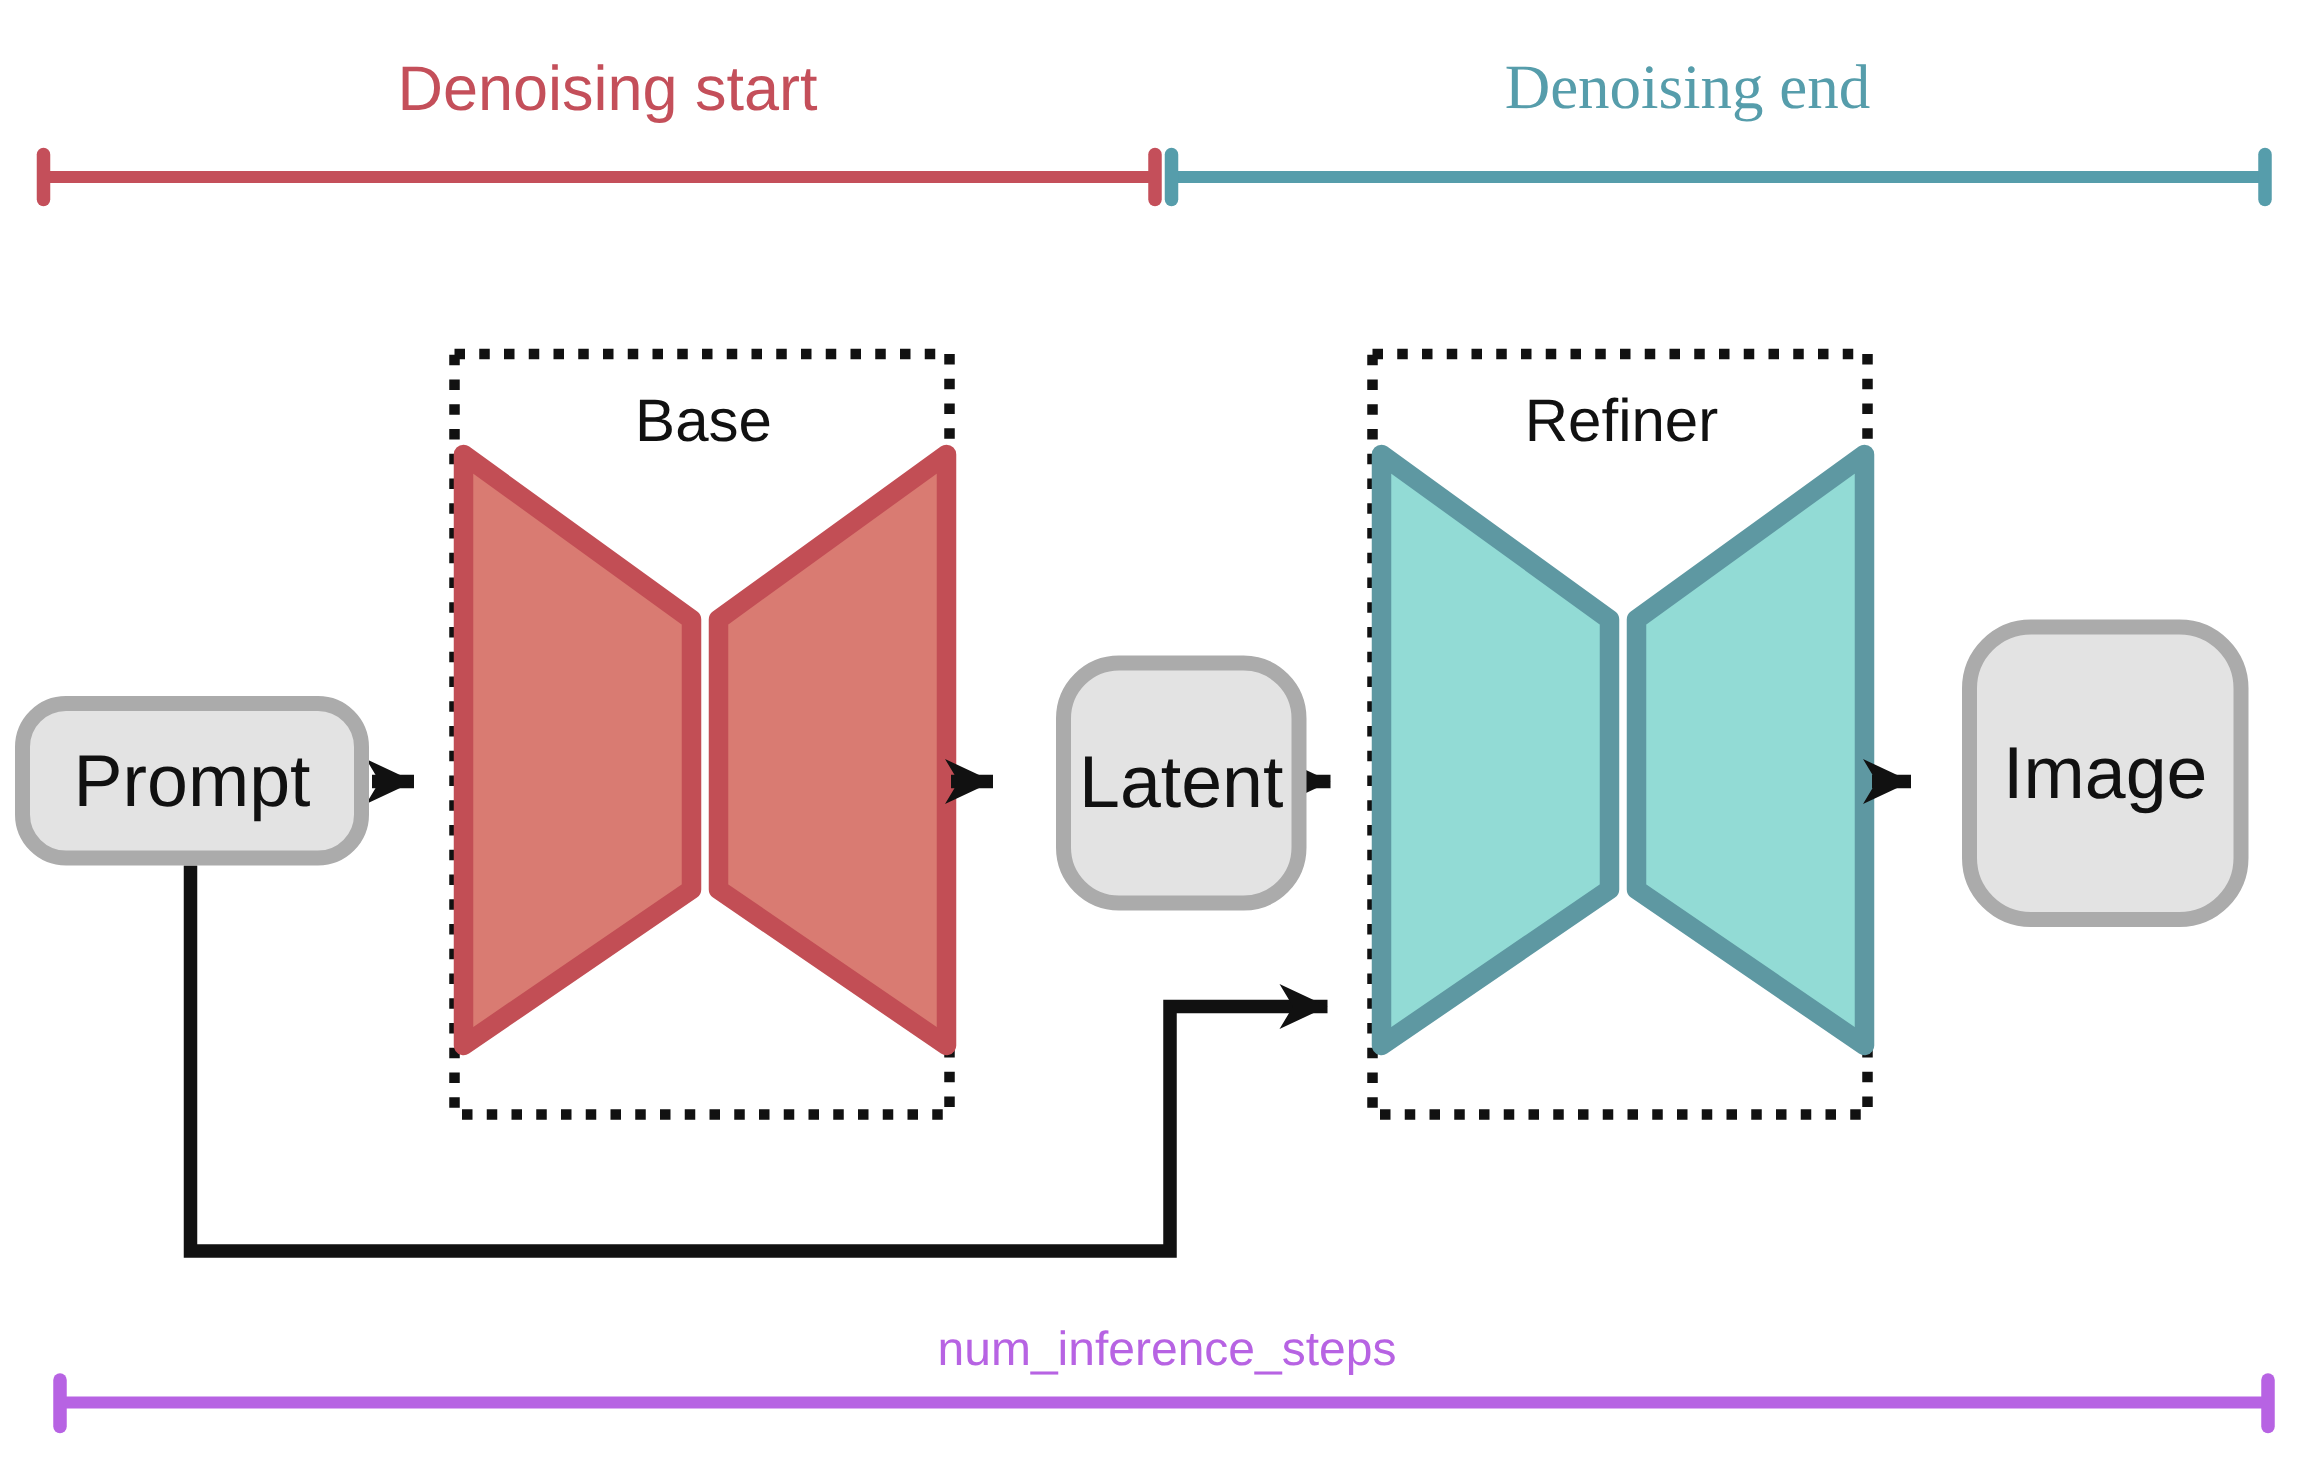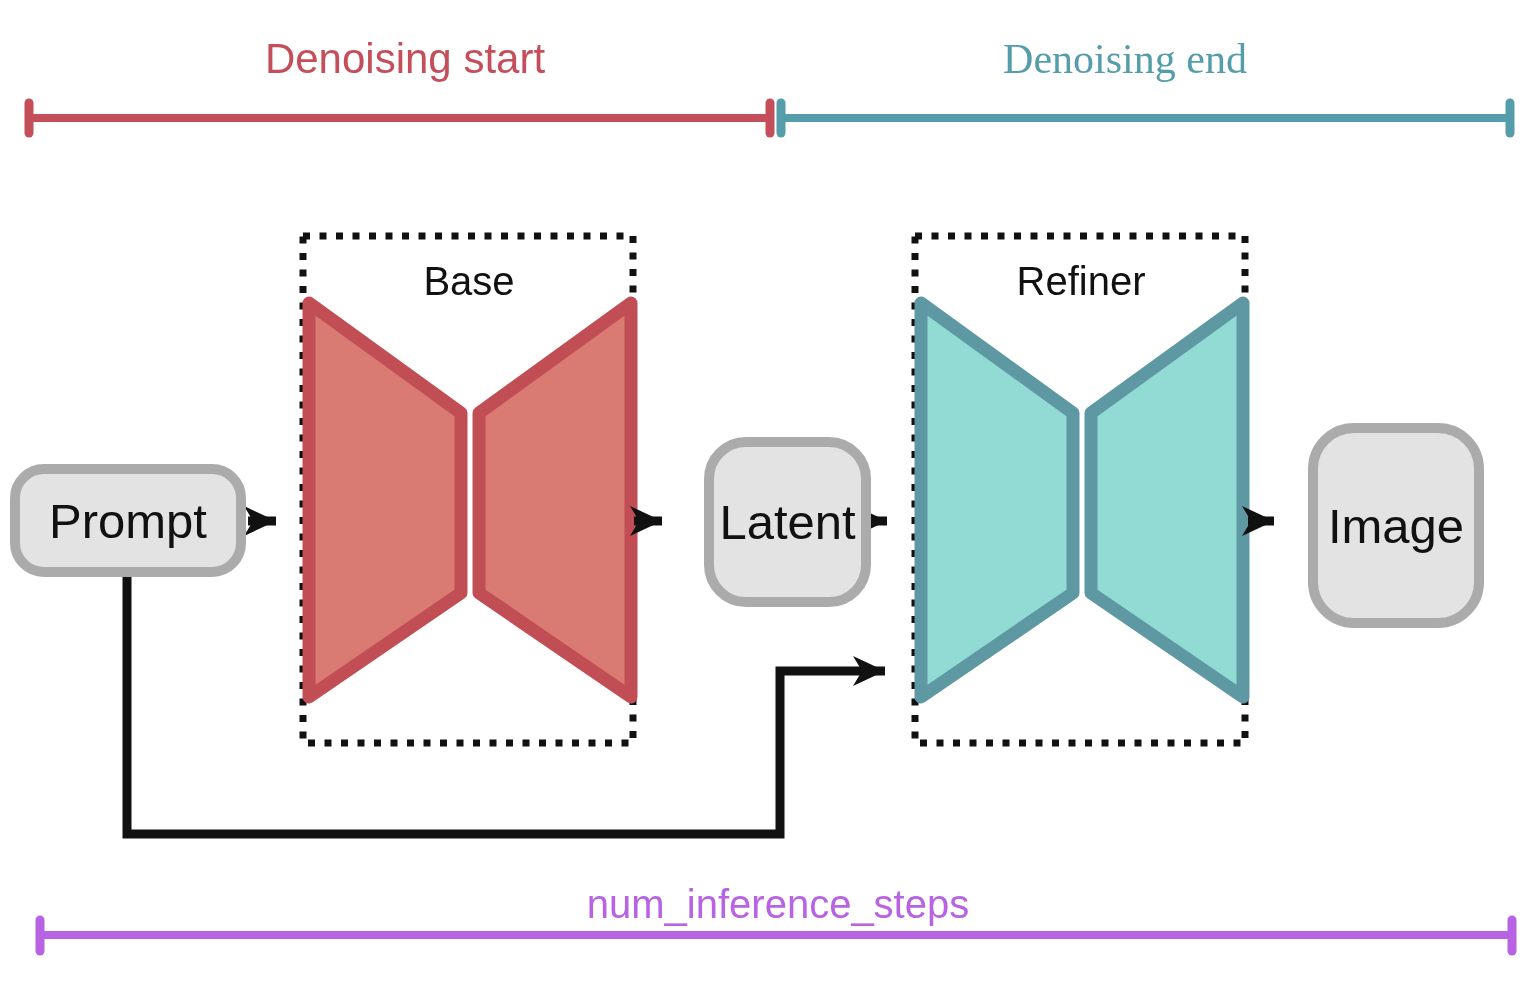--- a/index.html
+++ b/index.html
@@ -25,42 +25,42 @@
   .canvas svg{position:absolute;left:0;top:0;}
   .lbl{
     position:absolute;
     text-align:center;
     white-space:nowrap;
     line-height:1.1;
   }
   .lbl.big{font-size:42px;}
   .lbl.red{color:var(--red);}
   .lbl.teal{color:var(--teal);font-family:Liberation Serif, serif;}
-  .lbl.purple{color:var(--purple);font-size:40px;}
+  .lbl.purple{color:var(--purple);font-size:32px;}
   .model-lbl{
     position:absolute;
     text-align:center;
     font-size:40px;
     color:var(--ink);
     white-space:nowrap;
   }
   .node{
     position:absolute;
     box-sizing:border-box;
     background:var(--node-fill);
     border:10px solid var(--node-border);
     display:flex;
     align-items:center;
     justify-content:center;
     font-size:49px;
     color:var(--ink);
   }
   #node-prompt{left:10px;top:464px;width:236px;height:113px;border-radius:34px;}
   #node-latent{left:692px;top:437px;width:167px;height:170px;border-radius:42px;margin-left:12px;}
-  #node-image{left:1308px;top:423px;width:176px;height:205px;border-radius:46px;}
+  #node-image{left:1308px;top:413px;width:191px;height:205px;border-radius:46px;}
 
   .range{fill:none;stroke-width:8;}
   .range-cap{fill:none;stroke-width:9;stroke-linecap:round;}
   .red-stroke{stroke:var(--red);}
   .teal-stroke{stroke:var(--teal);}
   .purple-stroke{stroke:var(--purple);}
   .dotted{fill:none;stroke:var(--ink);stroke-width:7;stroke-dasharray:7 9.5;}
   .arrow{fill:none;stroke:var(--ink);stroke-width:9;stroke-linejoin:miter;}
   .base-shape{fill:var(--base-fill);stroke:var(--base-stroke);stroke-width:13;stroke-linejoin:round;}
   .refiner-shape{fill:var(--refiner-fill);stroke:var(--refiner-stroke);stroke-width:13;stroke-linejoin:round;}

